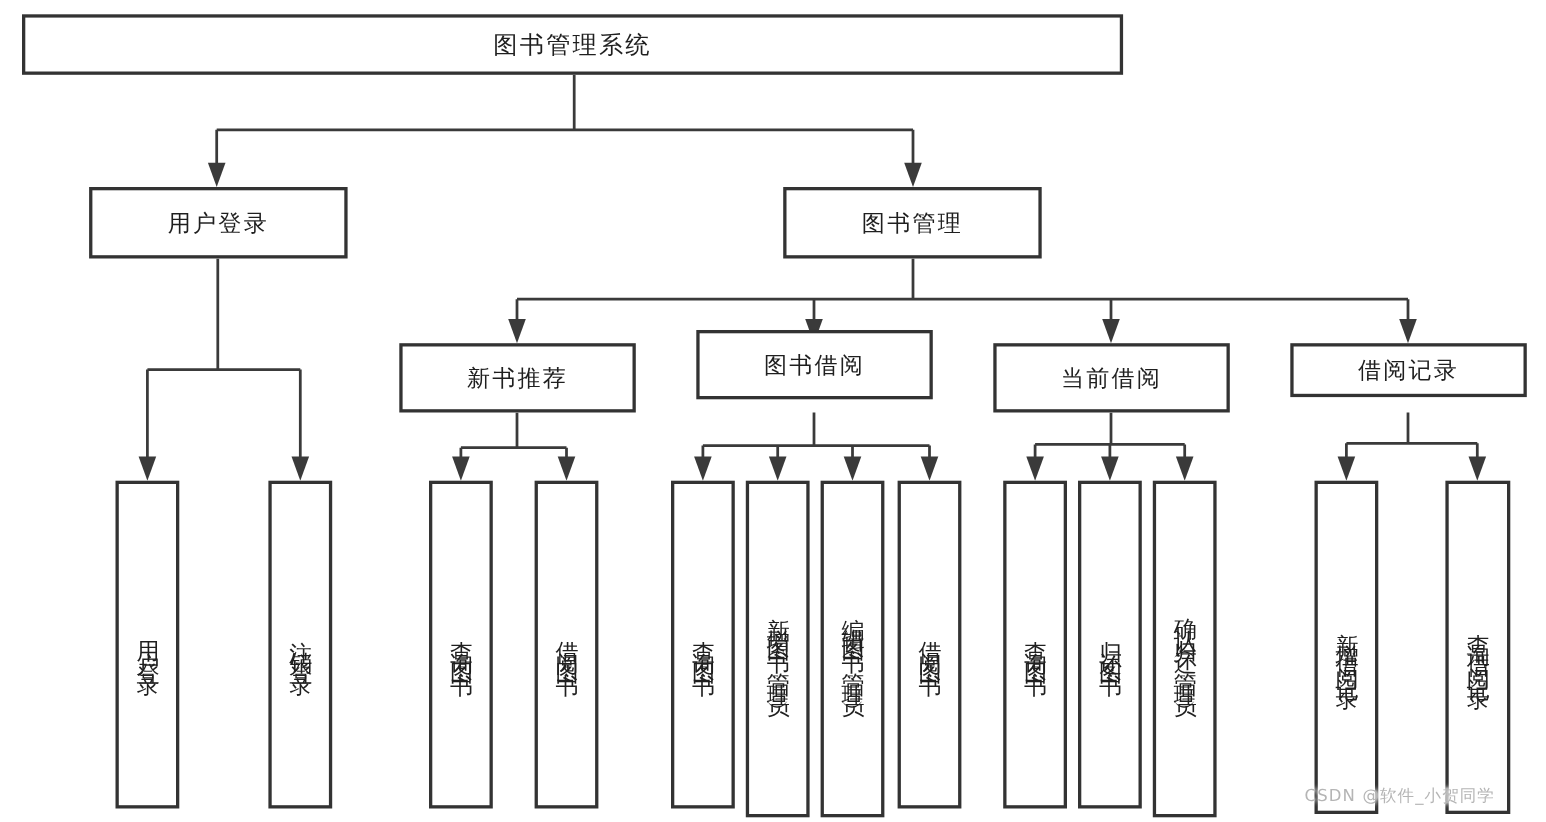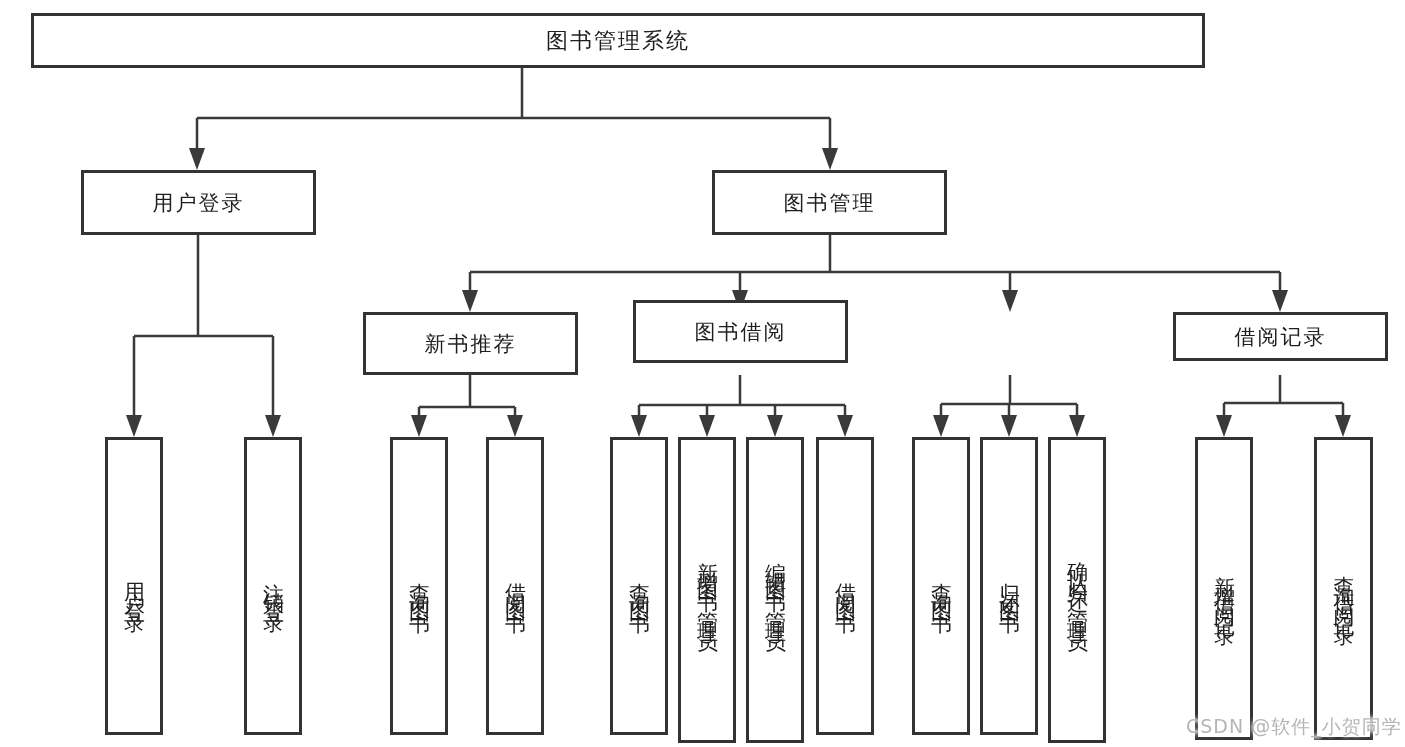--- a/index.html
+++ b/index.html
@@ -18,21 +18,21 @@
     box-sizing:border-box; display:flex; align-items:center; justify-content:center;
     z-index:2;
   }
   .box .lbl{font-size:21px; letter-spacing:2px; white-space:nowrap;}
   .root .lbl{font-size:22px;}
   .vbox .lbl{
     writing-mode:vertical-lr; text-orientation:mixed;
     font-size:21px; letter-spacing:10px; line-height:1;
   }
   .watermark{
-    position:absolute; z-index:5; font-size:19px; letter-spacing:1px;
+    position:absolute; z-index:5; font-size:15px; letter-spacing:1px;
     color:var(--watermark); white-space:nowrap;
     text-shadow:0 0 3px #fff,0 0 5px #fff,0 0 6px #fff;
   }
 </style>
 </head>
 <body>
 
 <div class="stage">
 
   <svg class="connectors" viewBox="0 0 1405 747" xmlns="http://www.w3.org/2000/svg">
@@ -68,36 +68,39 @@
       <polygon points="767,415 783,415 775,437"></polygon>
       <polygon points="837,415 853,415 845,437"></polygon>
       <polygon points="933,415 949,415 941,437"></polygon>
       <polygon points="1001,415 1017,415 1009,437"></polygon>
       <polygon points="1069,415 1085,415 1077,437"></polygon>
       <polygon points="1216,415 1232,415 1224,437"></polygon>
       <polygon points="1335,415 1351,415 1343,437"></polygon>
     </g>
   </svg>
 
-  <div class="box root" style="left:31px;top:13px;width:1174px;height:55px">
+  <div class="box root" style="left:20px;top:13px;width:1001px;height:55px">
     <span class="lbl">图书管理系统</span>
   </div>
 
   <div class="box" style="left:81px;top:170px;width:235px;height:65px">
     <span class="lbl">用户登录</span>
   </div>
   <div class="box" style="left:712px;top:170px;width:235px;height:65px">
     <span class="lbl">图书管理</span>
   </div>
 
   <div class="box" style="left:363px;top:312px;width:215px;height:63px">
     <span class="lbl">新书推荐</span>
   </div>
   <div class="box" style="left:633px;top:300px;width:215px;height:63px">
     <span class="lbl">图书借阅</span>
+  </div>
+  <div class="box" style="left:903px;top:312px;width:215px;height:63px">
+    <span class="lbl">当前借阅</span>
   </div>
   <div class="box" style="left:1173px;top:312px;width:215px;height:49px">
     <span class="lbl">借阅记录</span>
   </div>
 
   <div class="box vbox" style="left:105px;top:437px;width:58px;height:298px">
     <span class="lbl">用户登录</span>
   </div>
   <div class="box vbox" style="left:244px;top:437px;width:58px;height:298px">
     <span class="lbl">注销登录</span>

